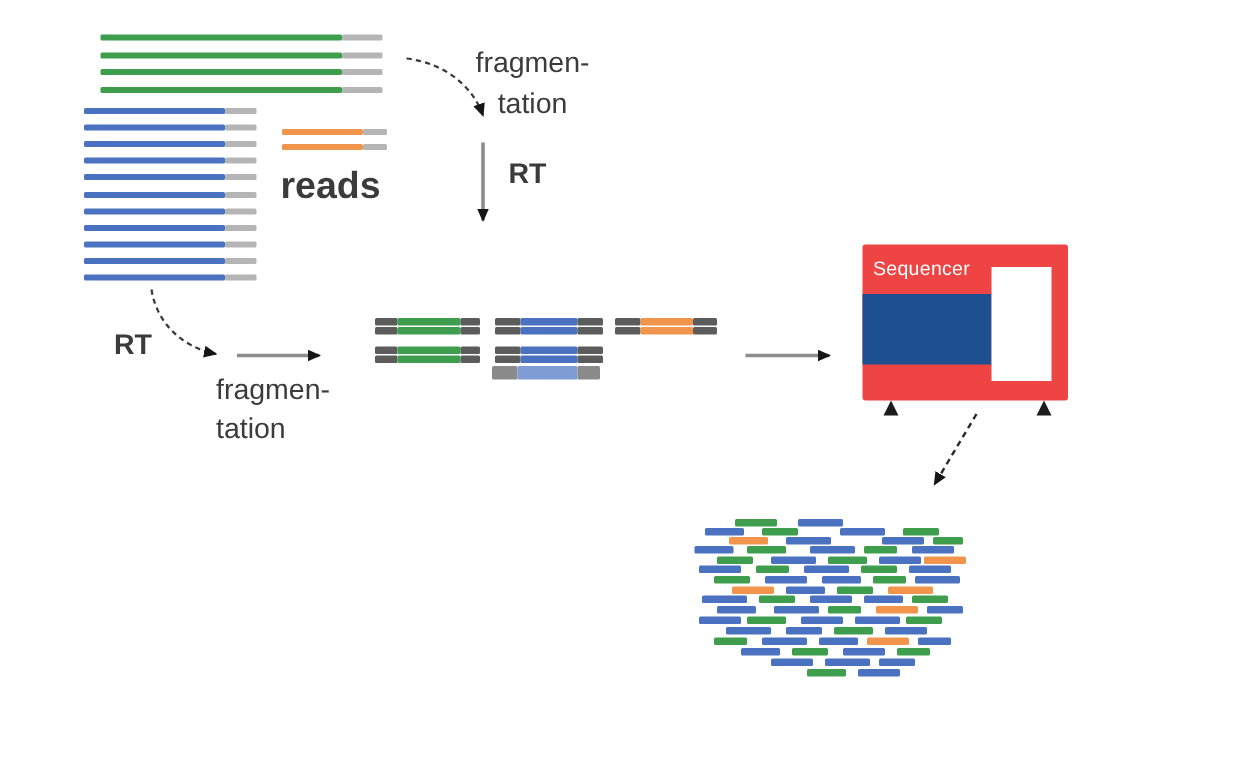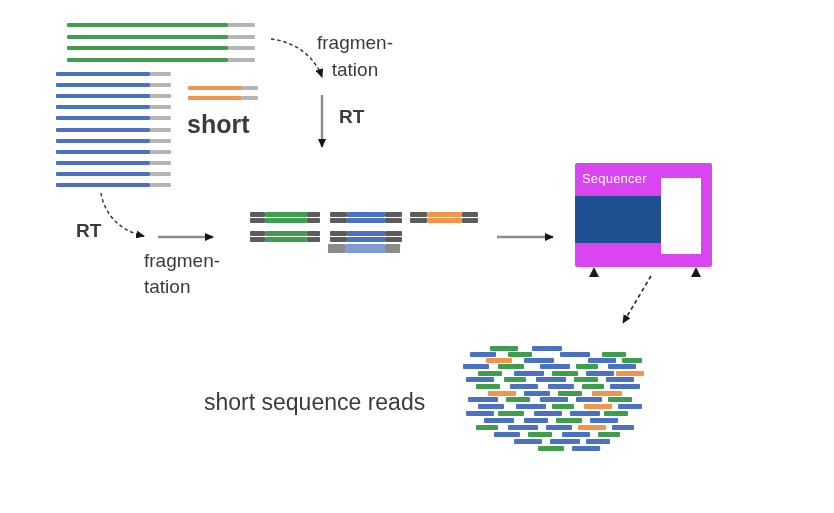--- a/index.html
+++ b/index.html
@@ -40,40 +40,39 @@
       </marker>
     </defs>
     <path d="M271,39 C296,42 315,57 322,77" fill="none" stroke="#3a3a3a" stroke-width="1.5" stroke-dasharray="3.5 2.8" marker-end="url(#ah)"></path>
     <line x1="322" y1="95" x2="322" y2="147" stroke="#8c8c8c" stroke-width="2.4" marker-end="url(#ah)"></line>
     <path d="M101,193 C104,213 119,231 144,236" fill="none" stroke="#3a3a3a" stroke-width="1.5" stroke-dasharray="3.5 2.8" marker-end="url(#ah)"></path>
     <line x1="158" y1="237" x2="213" y2="237" stroke="#8c8c8c" stroke-width="2.4" marker-end="url(#ah)"></line>
     <line x1="497" y1="237" x2="553" y2="237" stroke="#8c8c8c" stroke-width="2.4" marker-end="url(#ah)"></line>
     <line x1="651" y1="276" x2="623" y2="323" stroke="#2a2a2a" stroke-width="1.6" stroke-dasharray="4 3" marker-end="url(#ah)"></line>
   </svg>
 
-  <div class="label lbl-mrna">short</div>
+  <div class="label lbl-mrna">reads</div>
 
   <div class="label lbl-frag-top">
     <div>fragmen-</div>
     <div>tation</div>
   </div>
 
   <div class="label lbl-rt-top">RT</div>
 
 
   <div class="label lbl-rt-left">RT</div>
 
   <div class="label lbl-frag-left">
     <div>fragmen-</div>
     <div>tation</div>
   </div>
 
-  <div class="label lbl-reads">short sequence reads</div>
-
-  <div class="sequencer" id="sequencer" style="background: #d946ef;">
+
+  <div class="sequencer" id="sequencer" style="background: #ef4444;">
     <div class="seq-panel" id="seq-panel" style="background: rgb(29, 79, 145);"></div>
     <div class="seq-window"></div>
     <div class="seq-label label">Sequencer</div>
     <div class="seq-foot left"></div>
     <div class="seq-foot right"></div>
   </div>
 
 <div class="bar" style="left: 67px; top: 23px; width: 161px; height: 4px; background: rgb(63, 158, 77);"></div>
     <div class="bar" style="left: 228px; top: 23px; width: 27px; height: 4px; background: rgb(181, 181, 181);"></div>
     <div class="bar" style="left: 67px; top: 34.7px; width: 161px; height: 4px; background: rgb(63, 158, 77);"></div>

